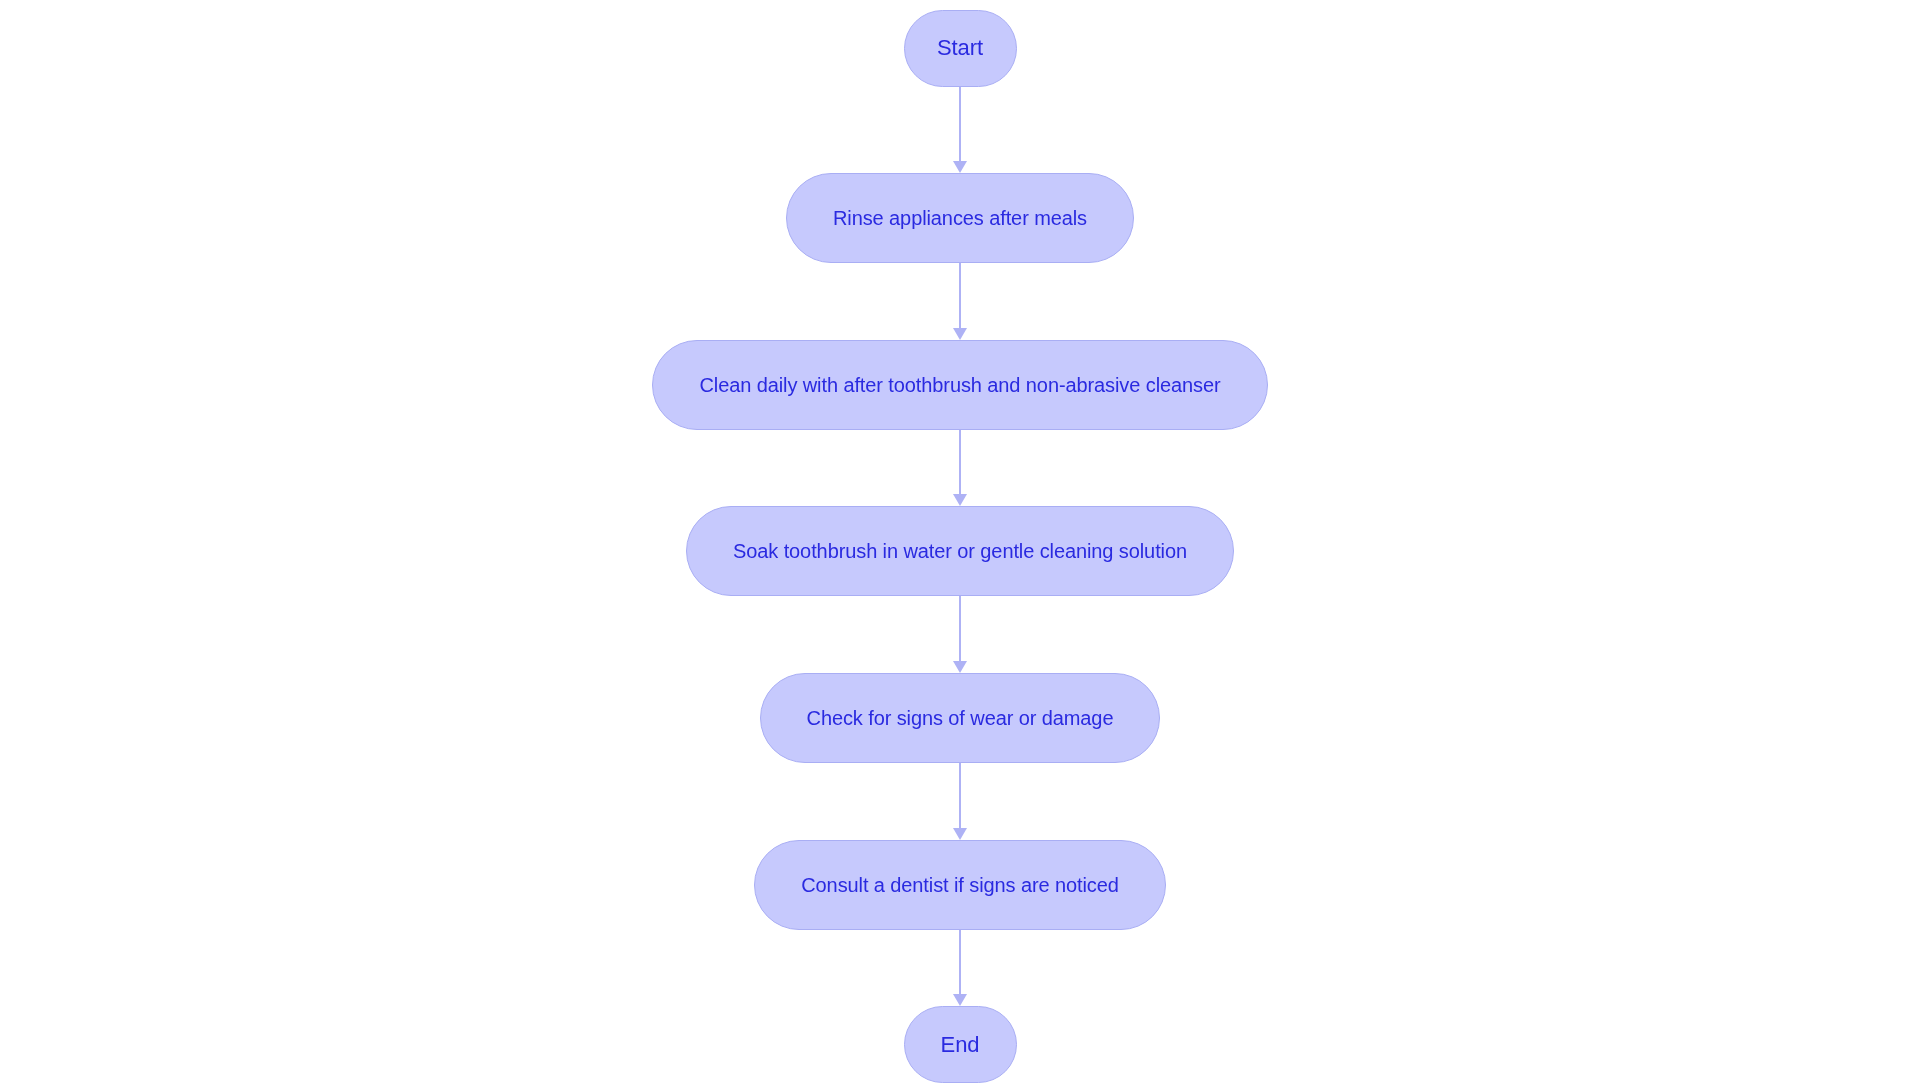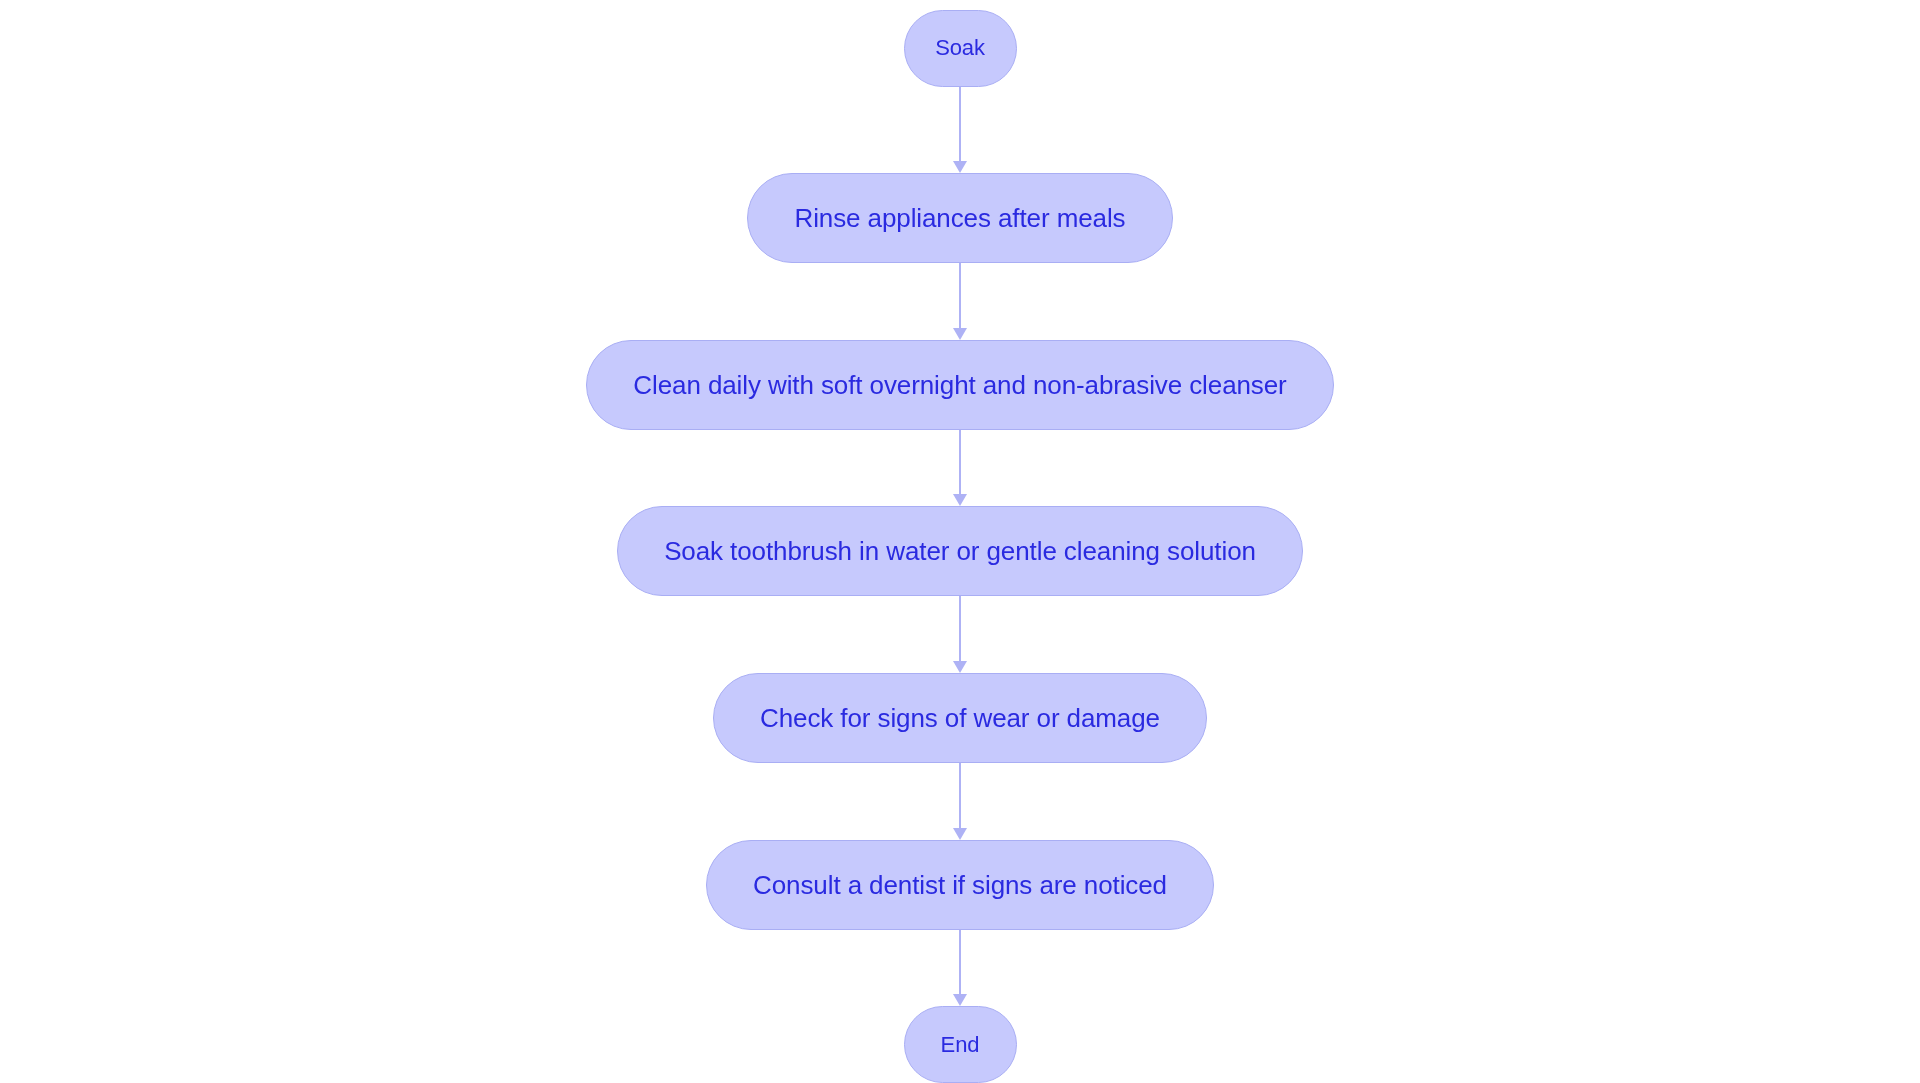--- a/index.html
+++ b/index.html
@@ -46,21 +46,21 @@
     display: block;
     line-height: 1;
   }
   .terminator {
     width: 113px;
     height: 78px;
     font-size: 22px;
   }
   .process {
     height: 91px;
-    font-size: 26px;
+    font-size: 20px;
     padding: 8px 46px;
   }
   
   .connector {
     position: relative;
     width: 14px;
     display: flex;
     flex-direction: column;
     align-items: center;
   }
@@ -86,39 +86,39 @@
 </style>
 </head>
 <body>
 
 <div id="canvas">
   <div id="flow">
 
     <div class="spacer-top"></div>
 
     <div class="node terminator">
-      <span class="node-label">Soak</span>
+      <span class="node-label">Start</span>
     </div>
 
     <div class="connector c1">
       <div class="line"></div>
       <div class="arrowhead"></div>
     </div>
 
     <div class="node process">
       <span class="node-label">Rinse appliances after meals</span>
     </div>
 
     <div class="connector c2">
       <div class="line"></div>
       <div class="arrowhead"></div>
     </div>
 
     <div class="node process">
-      <span class="node-label">Clean daily with soft overnight and non-abrasive cleanser</span>
+      <span class="node-label">Clean daily with after toothbrush and non-abrasive cleanser</span>
     </div>
 
     <div class="connector c3">
       <div class="line"></div>
       <div class="arrowhead"></div>
     </div>
 
     <div class="node process">
       <span class="node-label">Soak toothbrush in water or gentle cleaning solution</span>
     </div>

